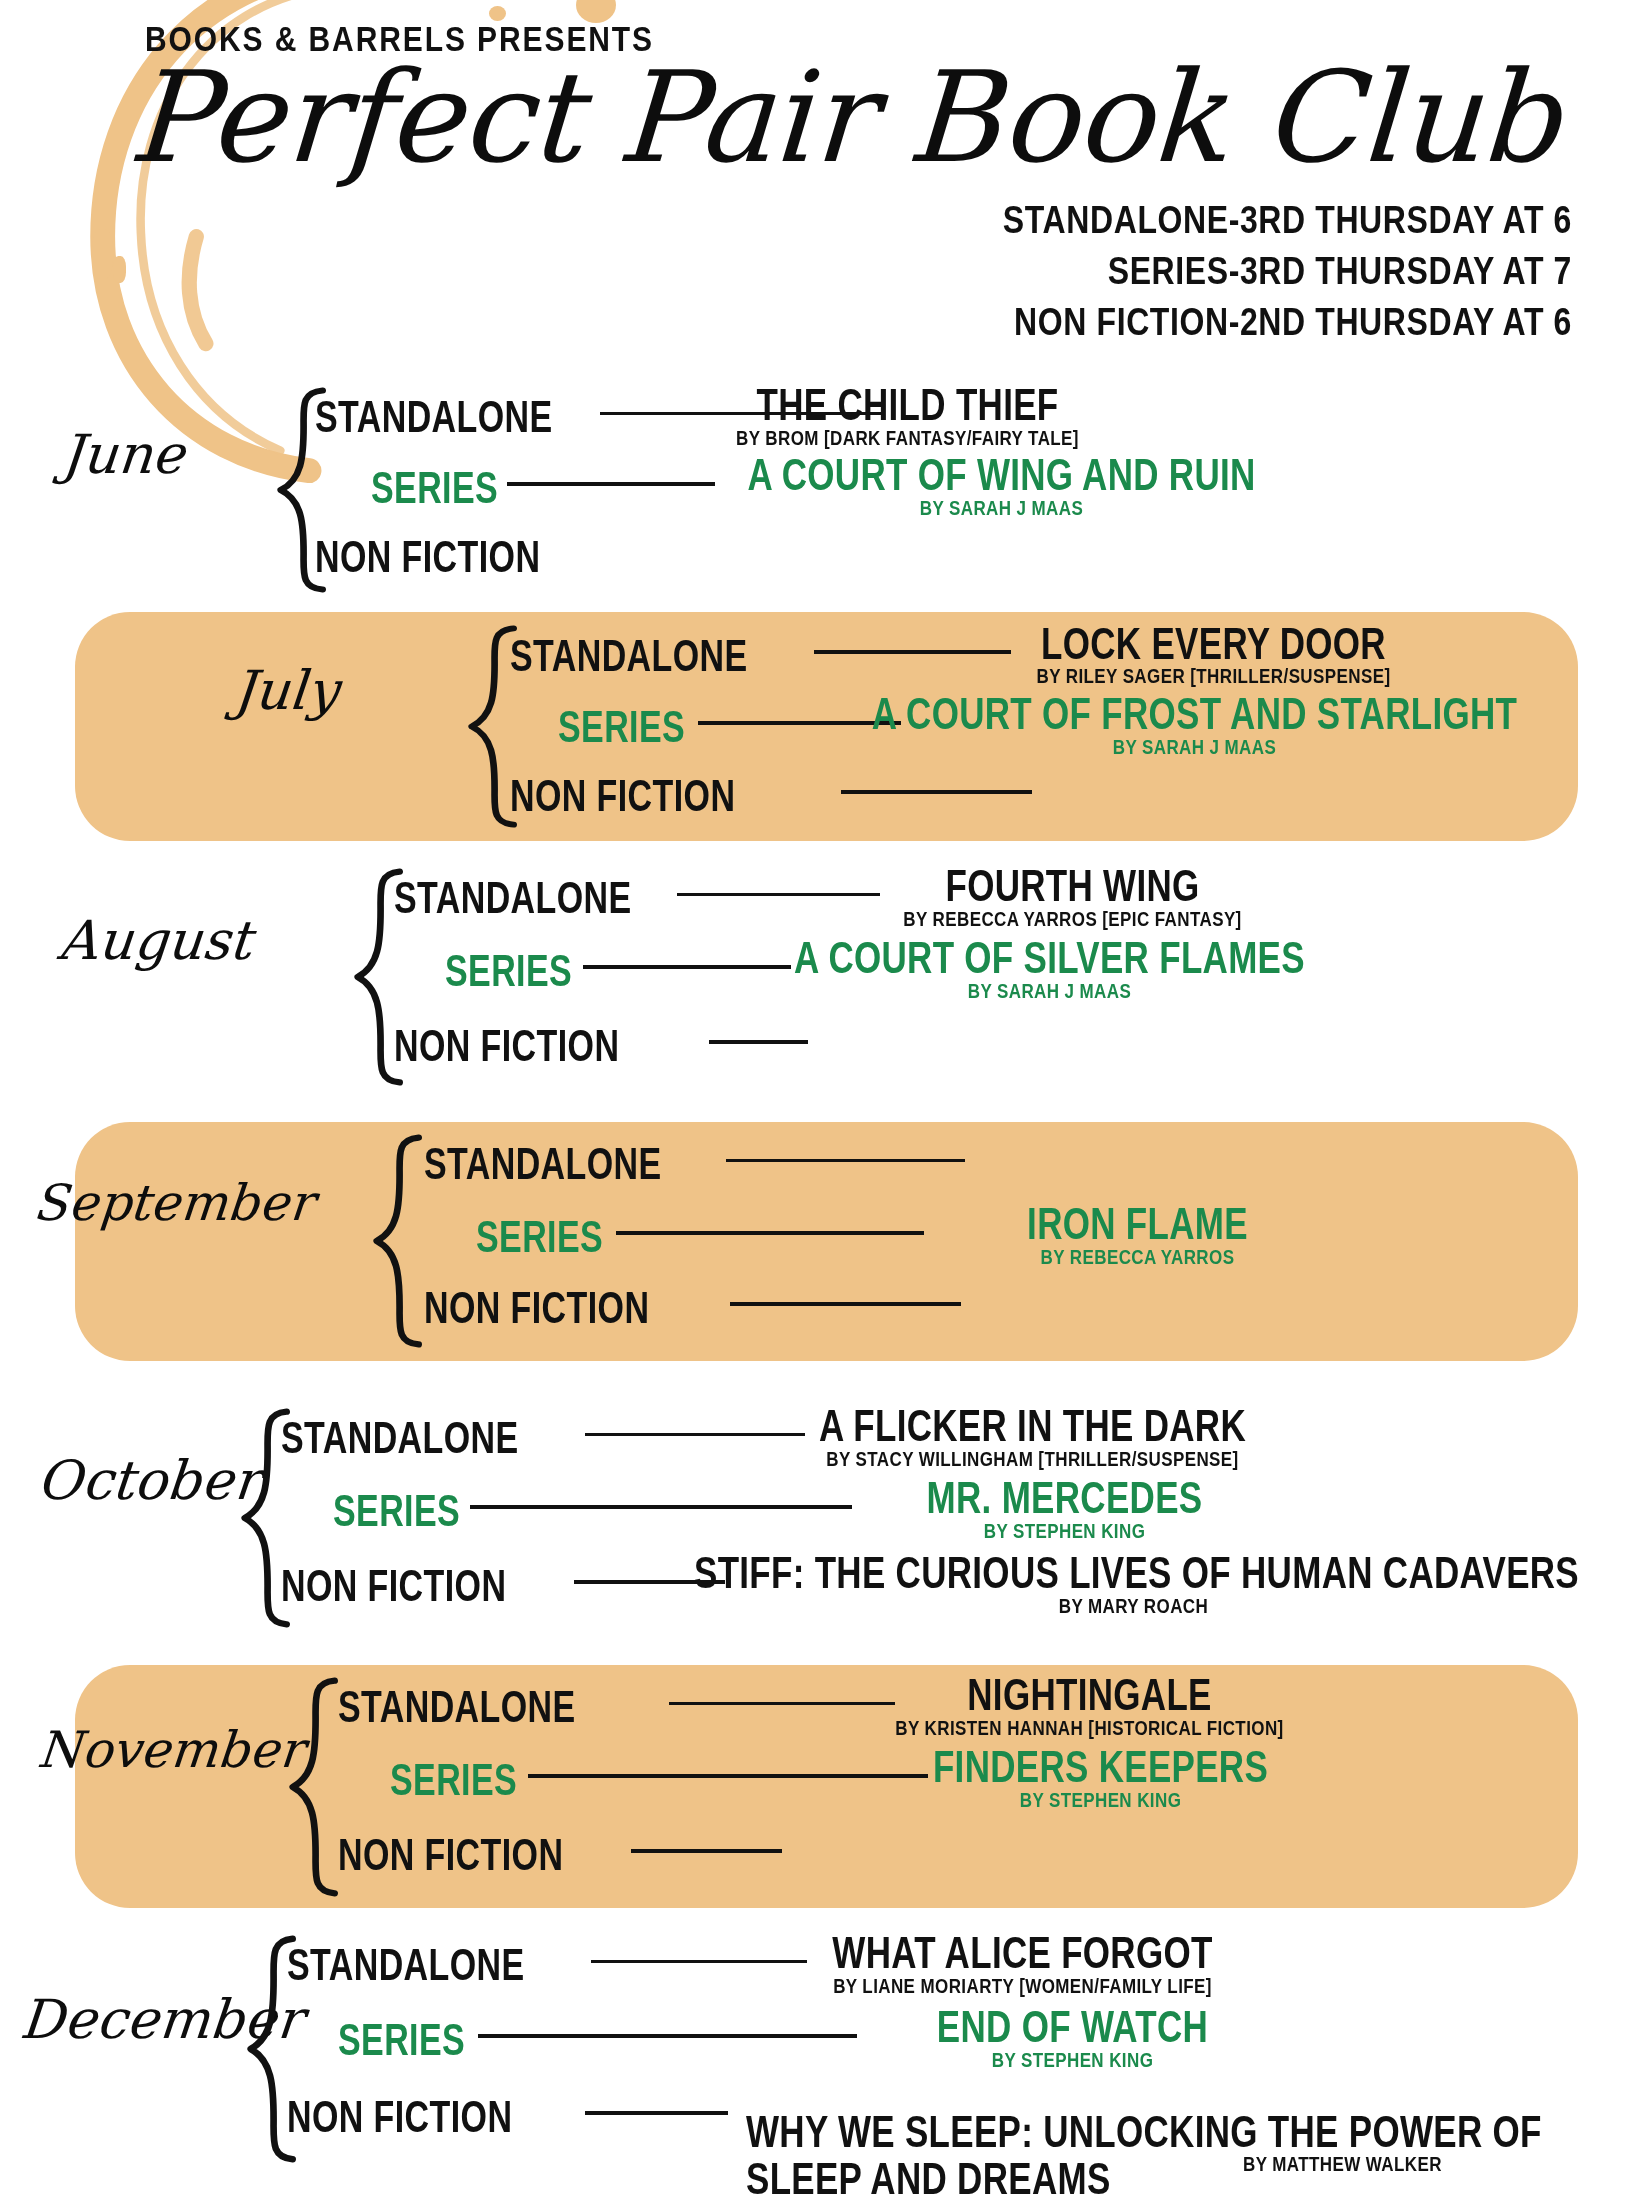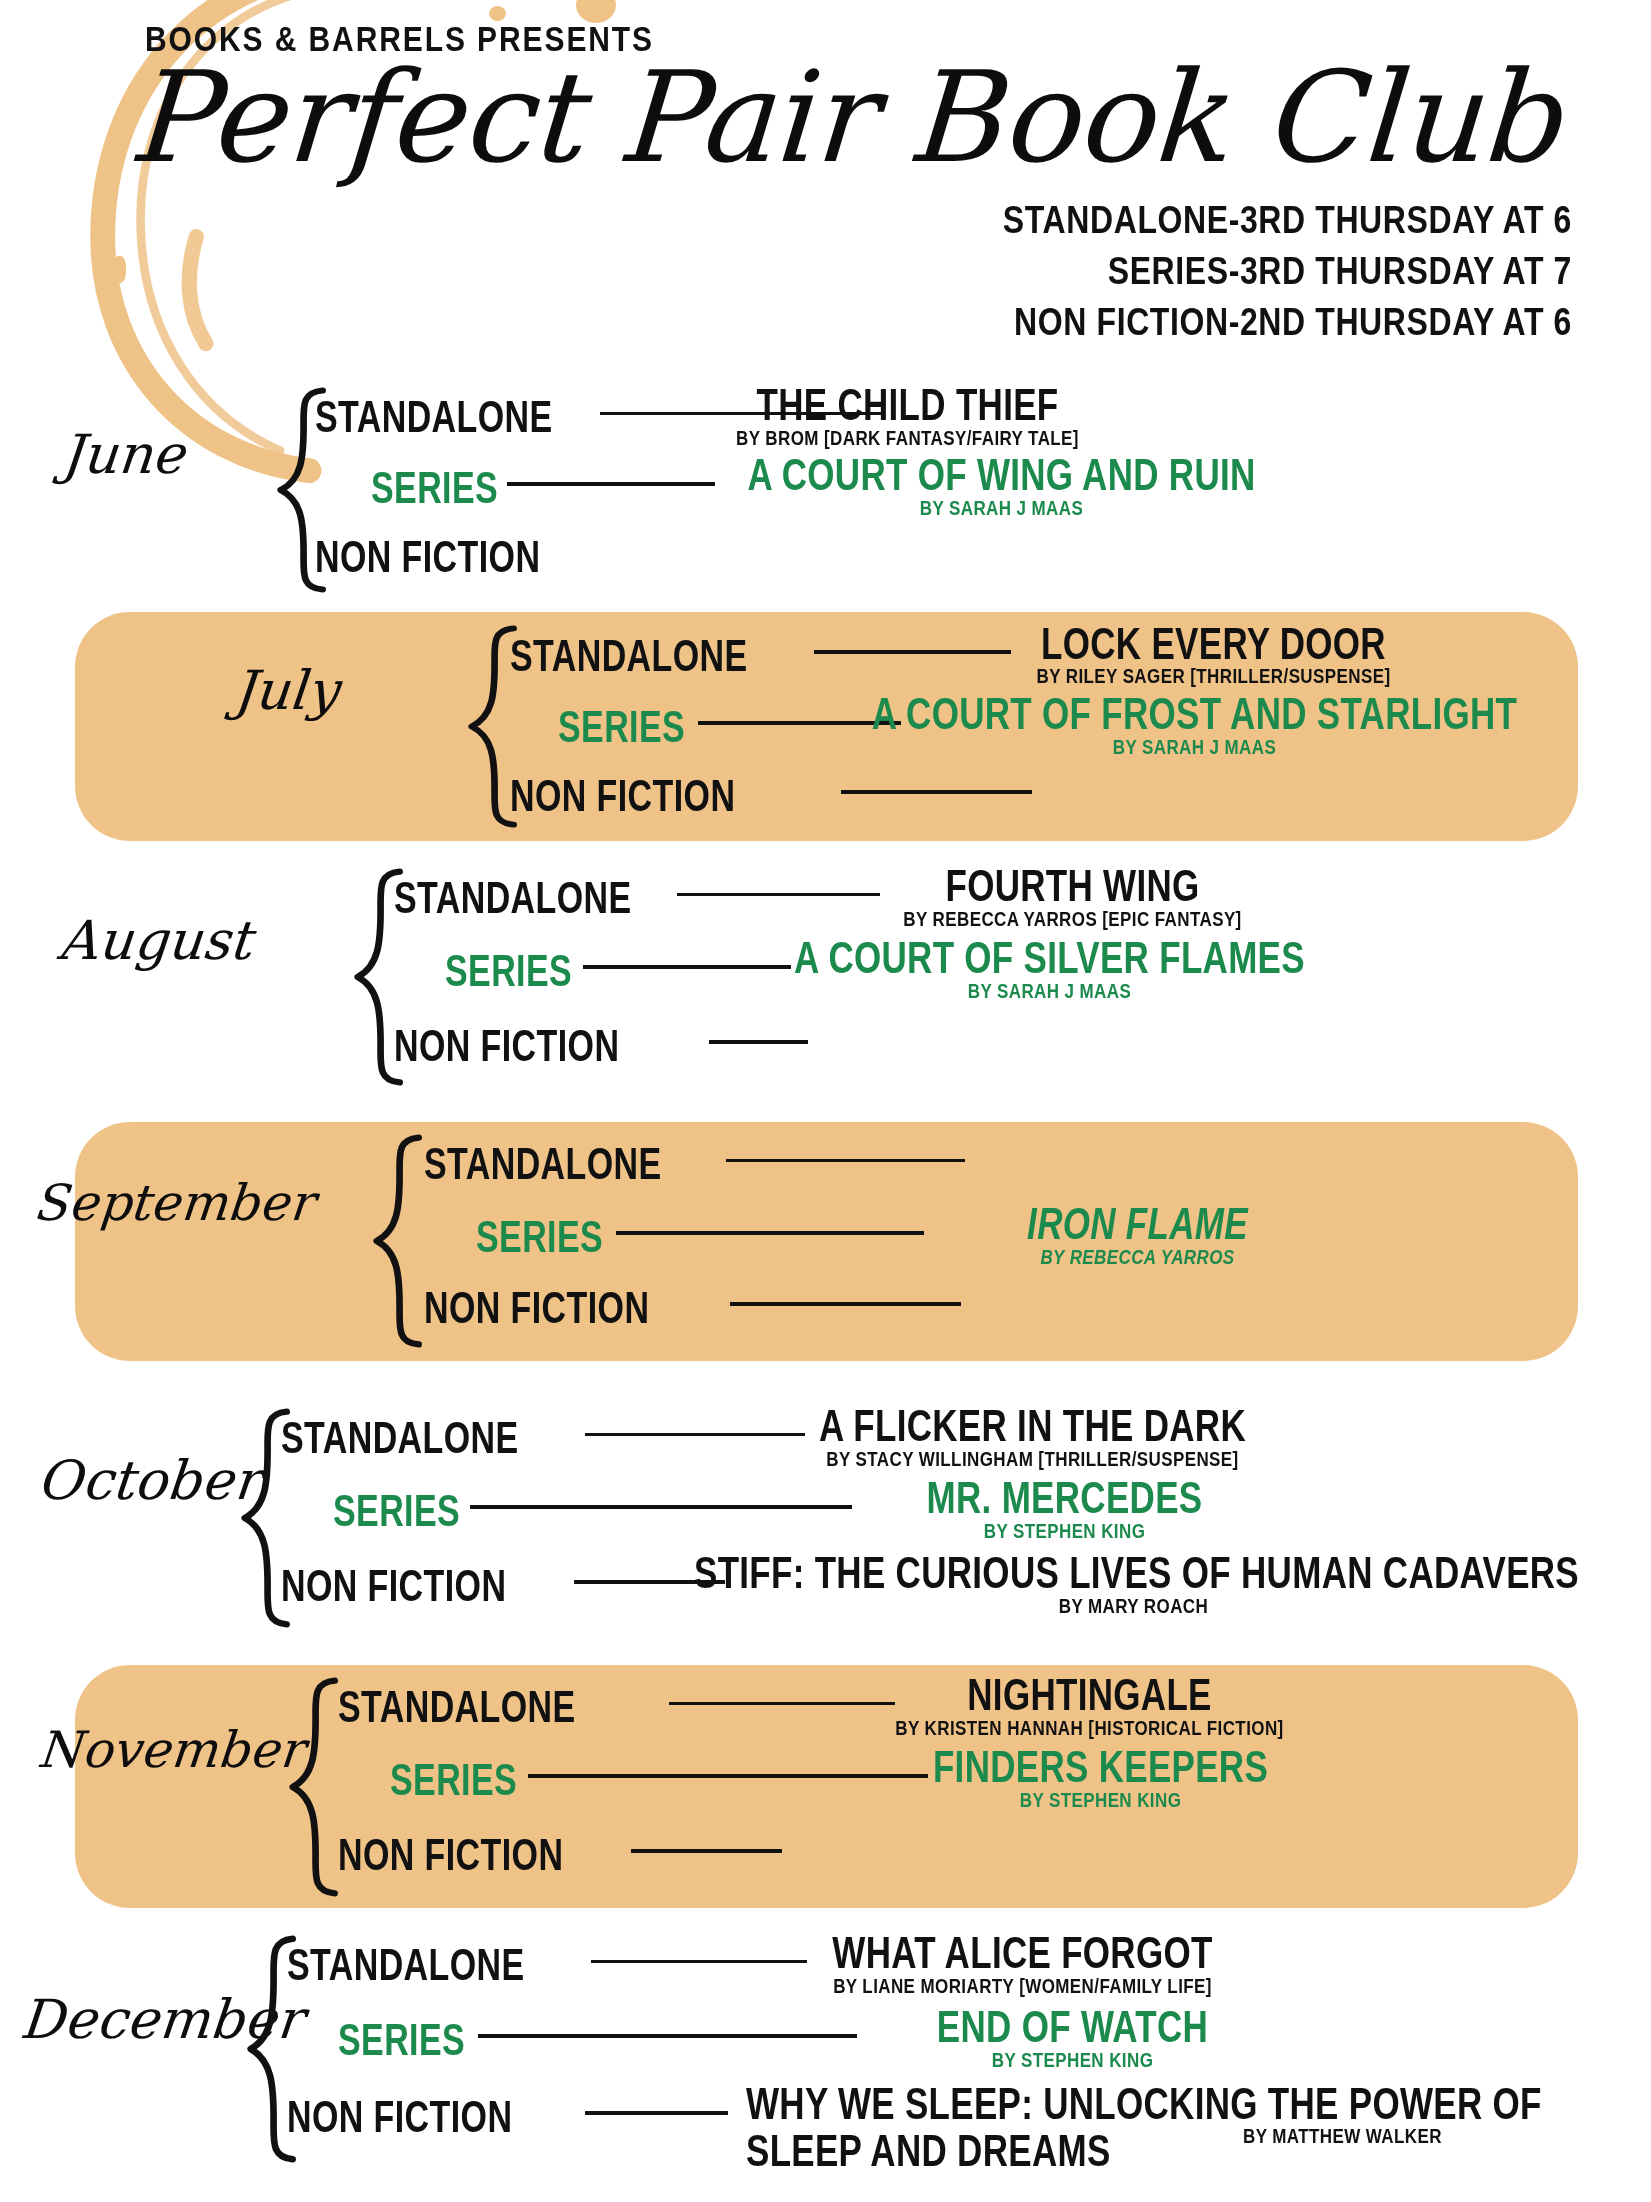--- a/index.html
+++ b/index.html
@@ -125,21 +125,21 @@
   .title.green { color:#1b8a4c; }
   .author {
     font-family:"Liberation Sans", sans-serif;
     font-size:17px; font-weight:700; letter-spacing:0.4px;
     color:#111; line-height:1.1;
     margin-top:9.6px;
     transform:scaleY(1.22); transform-origin:center top;
   }
   .author.green { color:#1b8a4c; }
 
-  .bookblock.left-al { text-align:left; }
+  .bookblock.left-al { text-align:left;margin-top:28px; }
   .bookblock.left-al .title { transform-origin:left top; }
   .bookblock.left-al .author { transform-origin:left top; }
 </style>
 </head>
 <body>
 
 <div id="page">
 
   <div class="coffee-ring">
     <svg viewBox="0 0 560 560" width="535" height="535" aria-hidden="true">
@@ -258,21 +258,21 @@
   <path d="M50 4 C28 6 30 22 30 46 C30 82 28 108 6 120 C28 132 30 158 30 194 C30 218 28 234 50 236" fill="none" stroke="#111" stroke-width="7" stroke-linecap="round" stroke-linejoin="round"></path>
 </svg>
         </div>
         <div class="row" style="top: 11.5px; left: 0px; width: 1652px;">
           <div class="cat" style="left: 424px;">STANDALONE</div>
           <div class="dash" style="left: 726px; width: 239px;"></div>
         </div>
         <div class="row" style="top: 84px; left: 0px; width: 1652px;">
           <div class="cat green" style="left: 476px;">SERIES</div>
           <div class="dash" style="left: 616px; width: 308px;"></div>
-          <div class="bookblock" style="left: 698px; width: 879px; font-style: italic;">
+          <div class="bookblock" style="left: 698px; width: 879px;">
             <div class="title green">IRON FLAME</div>
             <div class="author green">BY REBECCA YARROS</div>
           </div>
         </div>
         <div class="row" style="top: 155px; left: 0px; width: 1652px;">
           <div class="cat" style="left: 424px;">NON FICTION</div>
           <div class="dash" style="left: 730px; width: 231px;"></div>
         </div>
       </div>
       <div class="month plain" style="top: 1398px; height: 241px;">

